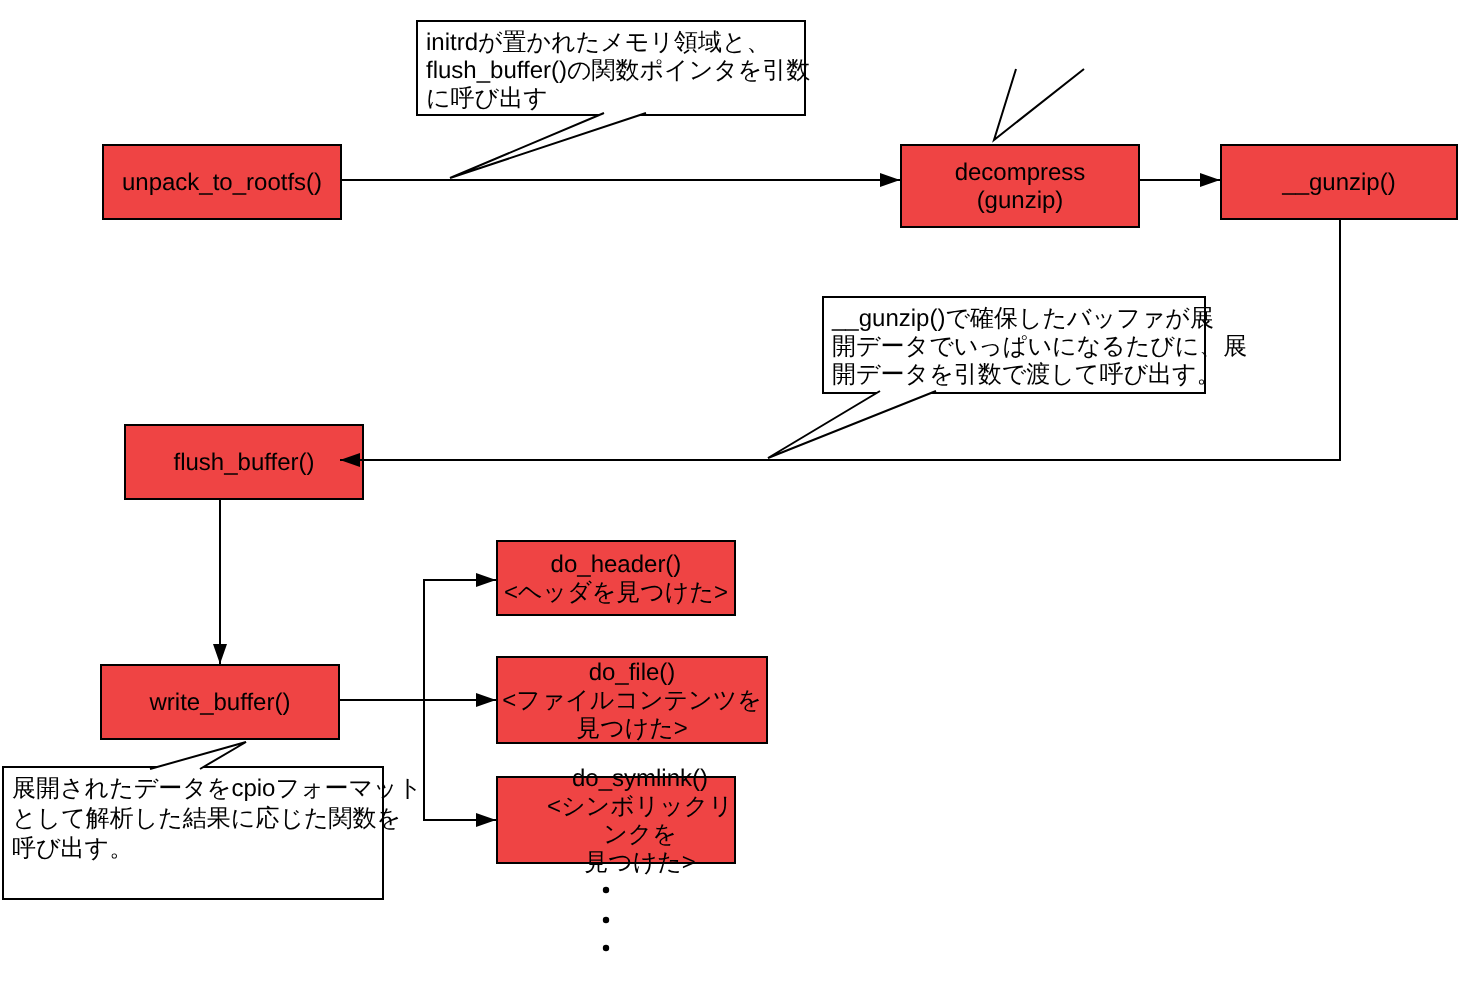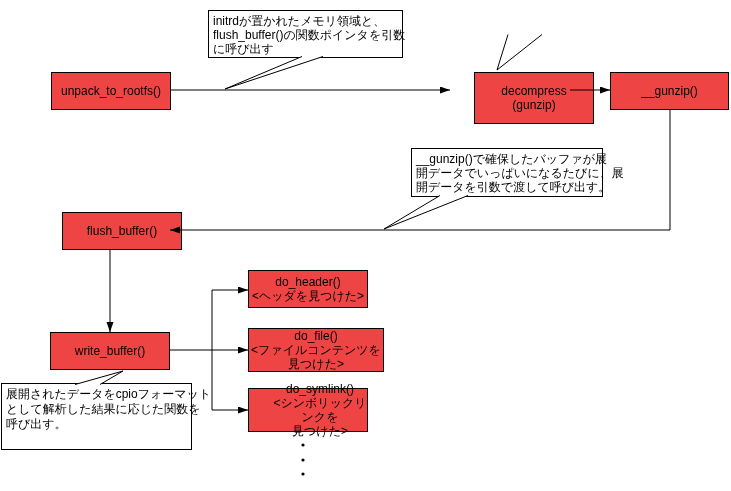--- a/index.html
+++ b/index.html
@@ -37,21 +37,21 @@
     z-index:5;pointer-events:none;
   }
 </style>
 </head>
 <body>
 
 <div id="canvas">
 
   <div class="node" style="left:51px;top:72px;width:120px;height:38px;">unpack_to_rootfs()</div>
 
-  <div class="node" style="left:450px;top:72px;width:120px;height:52px;margin-left:24px;">decompress
+  <div class="node" style="left:450px;top:72px;width:120px;height:42px;">decompress
 (gunzip)</div>
 
   <div class="node" style="left:610px;top:72px;width:119px;height:38px;text-align:right;">__gunzip()</div>
 
   <div class="node" style="left:50px;top:212px;width:120px;height:38px;margin-left:12px;">flush_buffer()</div>
 
   <div class="node" style="left:50px;top:332px;width:120px;height:38px;">write_buffer()</div>
 
   <div class="node" style="left:248px;top:270px;width:120px;height:38px;">do_header()
 &lt;ヘッダを見つけた&gt;</div>

